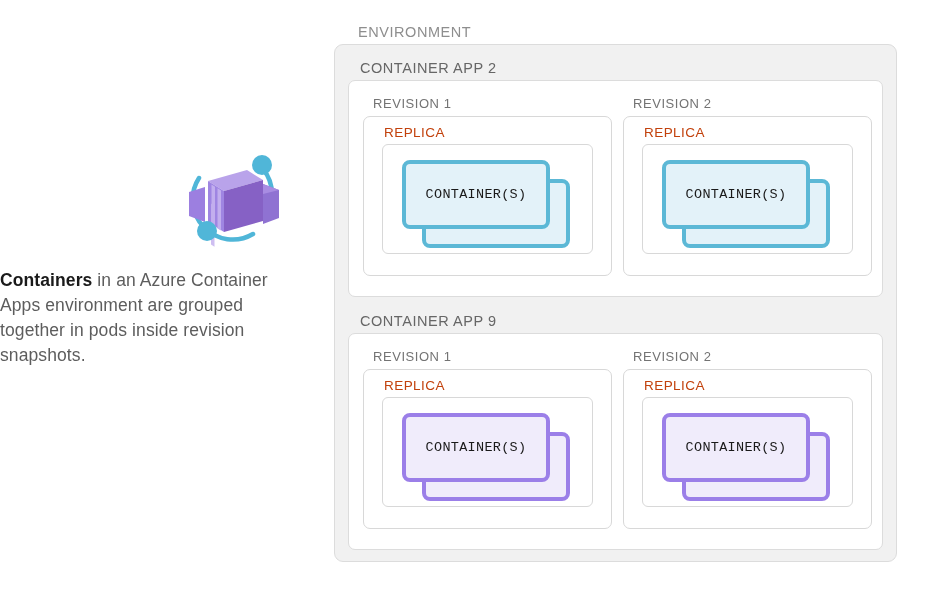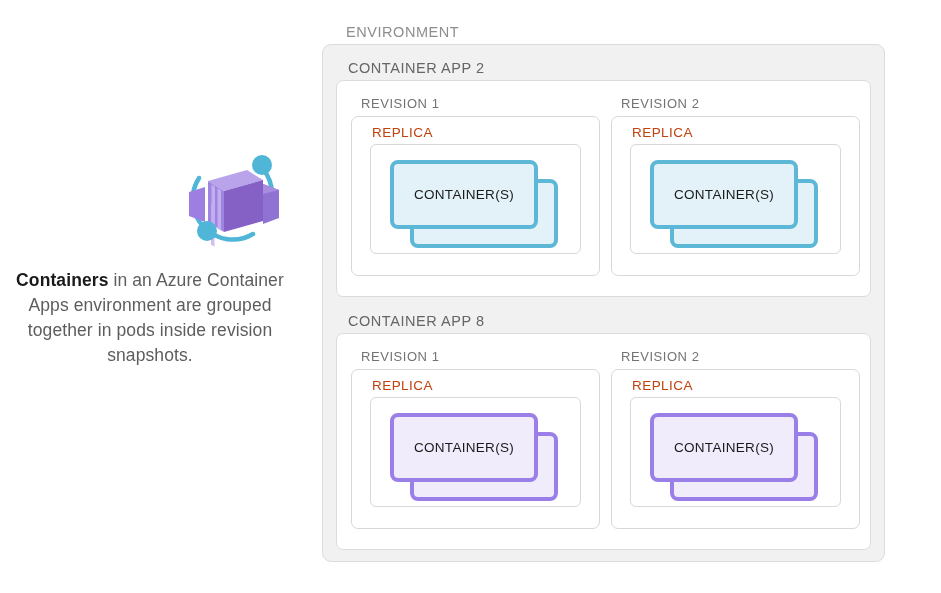--- a/index.html
+++ b/index.html
@@ -30,35 +30,35 @@
     top: 148px;
     width: 100px;
     height: 100px;
   }
 
   #caption {
     position: absolute;
     left: 0px;
     top: 268px;
     width: 300px;
-    text-align: center;
+    text-align: left;
     font-size: 17.5px;
     line-height: 25px;
     color: #5d5d5d;
     letter-spacing: 0.1px;
   }
   #caption .strong {
     font-weight: bold;
     color: #1a1a1a;
   }
 
   
   #diagram {
     position: absolute;
-    left: 320px;
+    left: 332px;
     top: 0;
     width: 609px;
     height: 593px;
   }
 
   .group-label {
     font-size: 14.5px;
     letter-spacing: 0.55px;
     color: #8e8e8e;
     font-weight: normal;
@@ -156,20 +156,21 @@
     height: 69px;
   }
   .container-card.front {
     left: 0px;
     top: 0px;
     width: 148px;
     height: 69px;
     display: flex;
     align-items: center;
     justify-content: center;
+    font-family: Liberation Mono, monospace;
   }
   .container-card .card-text {
     font-size: 13.5px;
     letter-spacing: 0.3px;
     color: #1a1a1a;
     white-space: nowrap;
   }
 
   .cyan .container-card  { border-color: #5cb8d6; background: #e3f2f9; }
   .purple .container-card{ border-color: #9b7fe8; background: #f0ecfb; }
@@ -260,21 +261,21 @@
   <div id="app1-rev2-box" class="revision-box"></div>
   <div id="app1-rev2-replica-label" class="replica-label">REPLICA</div>
   <div id="app1-rev2-replica-box" class="replica-box"></div>
   <div id="app1-rev2-stack" class="container-stack cyan">
     <div class="container-card back"></div>
     <div class="container-card front">
       <span class="card-text">CONTAINER(S)</span>
     </div>
   </div>
 
-  <div id="app2-label" class="app-label">CONTAINER APP 8</div>
+  <div id="app2-label" class="app-label">CONTAINER APP 9</div>
   <div id="app2-box" class="app-box"></div>
 
   <div id="app2-rev1-label" class="revision-label">REVISION 1</div>
   <div id="app2-rev1-box" class="revision-box"></div>
   <div id="app2-rev1-replica-label" class="replica-label">REPLICA</div>
   <div id="app2-rev1-replica-box" class="replica-box"></div>
   <div id="app2-rev1-stack" class="container-stack purple">
     <div class="container-card back"></div>
     <div class="container-card front">
       <span class="card-text">CONTAINER(S)</span>

